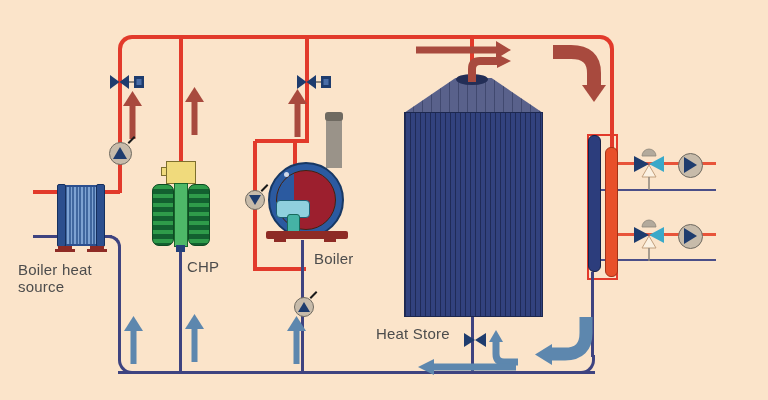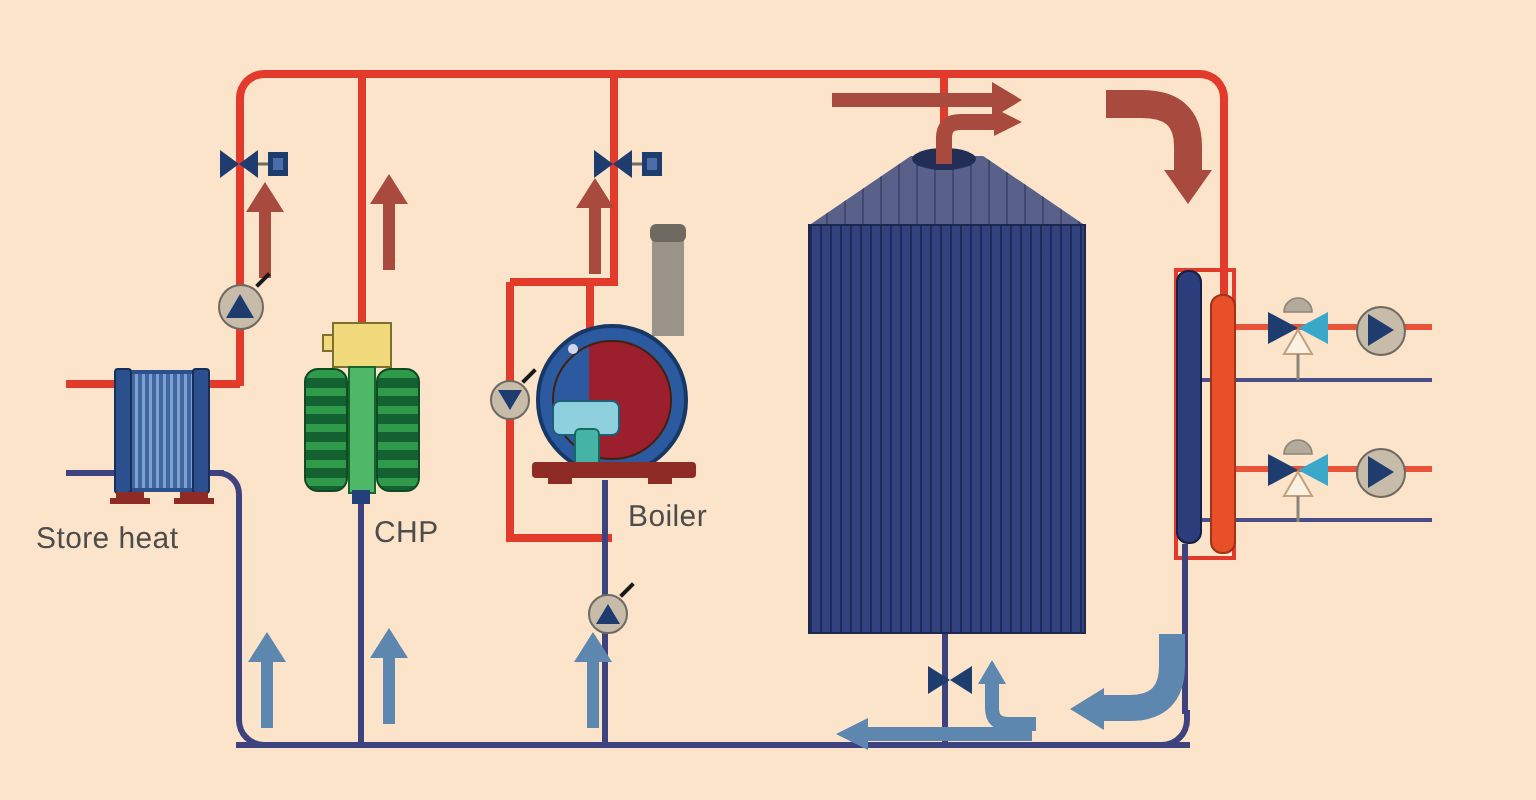--- a/index.html
+++ b/index.html
@@ -236,18 +236,20 @@
   </svg>
   <svg class="abs" style="left:633px;top:217px;z-index:4" width="32" height="44">
     <path d="M9,10 a7,7 0 0 1 14,0 z" style="fill:#b3aa9c;stroke:#8d857a;stroke-width:.8"></path>
     <polygon points="1,10 1,26 16,18" style="fill:var(--valve-navy,#1e3c6e)"></polygon>
     <polygon points="31,10 31,26 16,18" style="fill:var(--valve-teal,#3aa9c9)"></polygon>
     <polygon points="16,19 9,31 23,31" style="fill:#fbf1e2;stroke:#c2a07e;stroke-width:1"></polygon>
     <line x1="16" y1="31" x2="16" y2="44" style="stroke:#8d857a;stroke-width:1.5"></line>
   </svg>
 
   <div class="abs lbl" style="left:18px;top:261px;z-index:5">
-    <div>Store heat</div>
+    <div>Boiler heat</div>
+    <div>source</div>
   </div>
   <div class="abs lbl" style="left:187px;top:258px;z-index:5">CHP</div>
   <div class="abs lbl" style="left:314px;top:250px;z-index:5">Boiler</div>
+  <div class="abs lbl" style="left:376px;top:325px;z-index:5">Heat Store</div>
 
 </div>
 
 </body></html>

